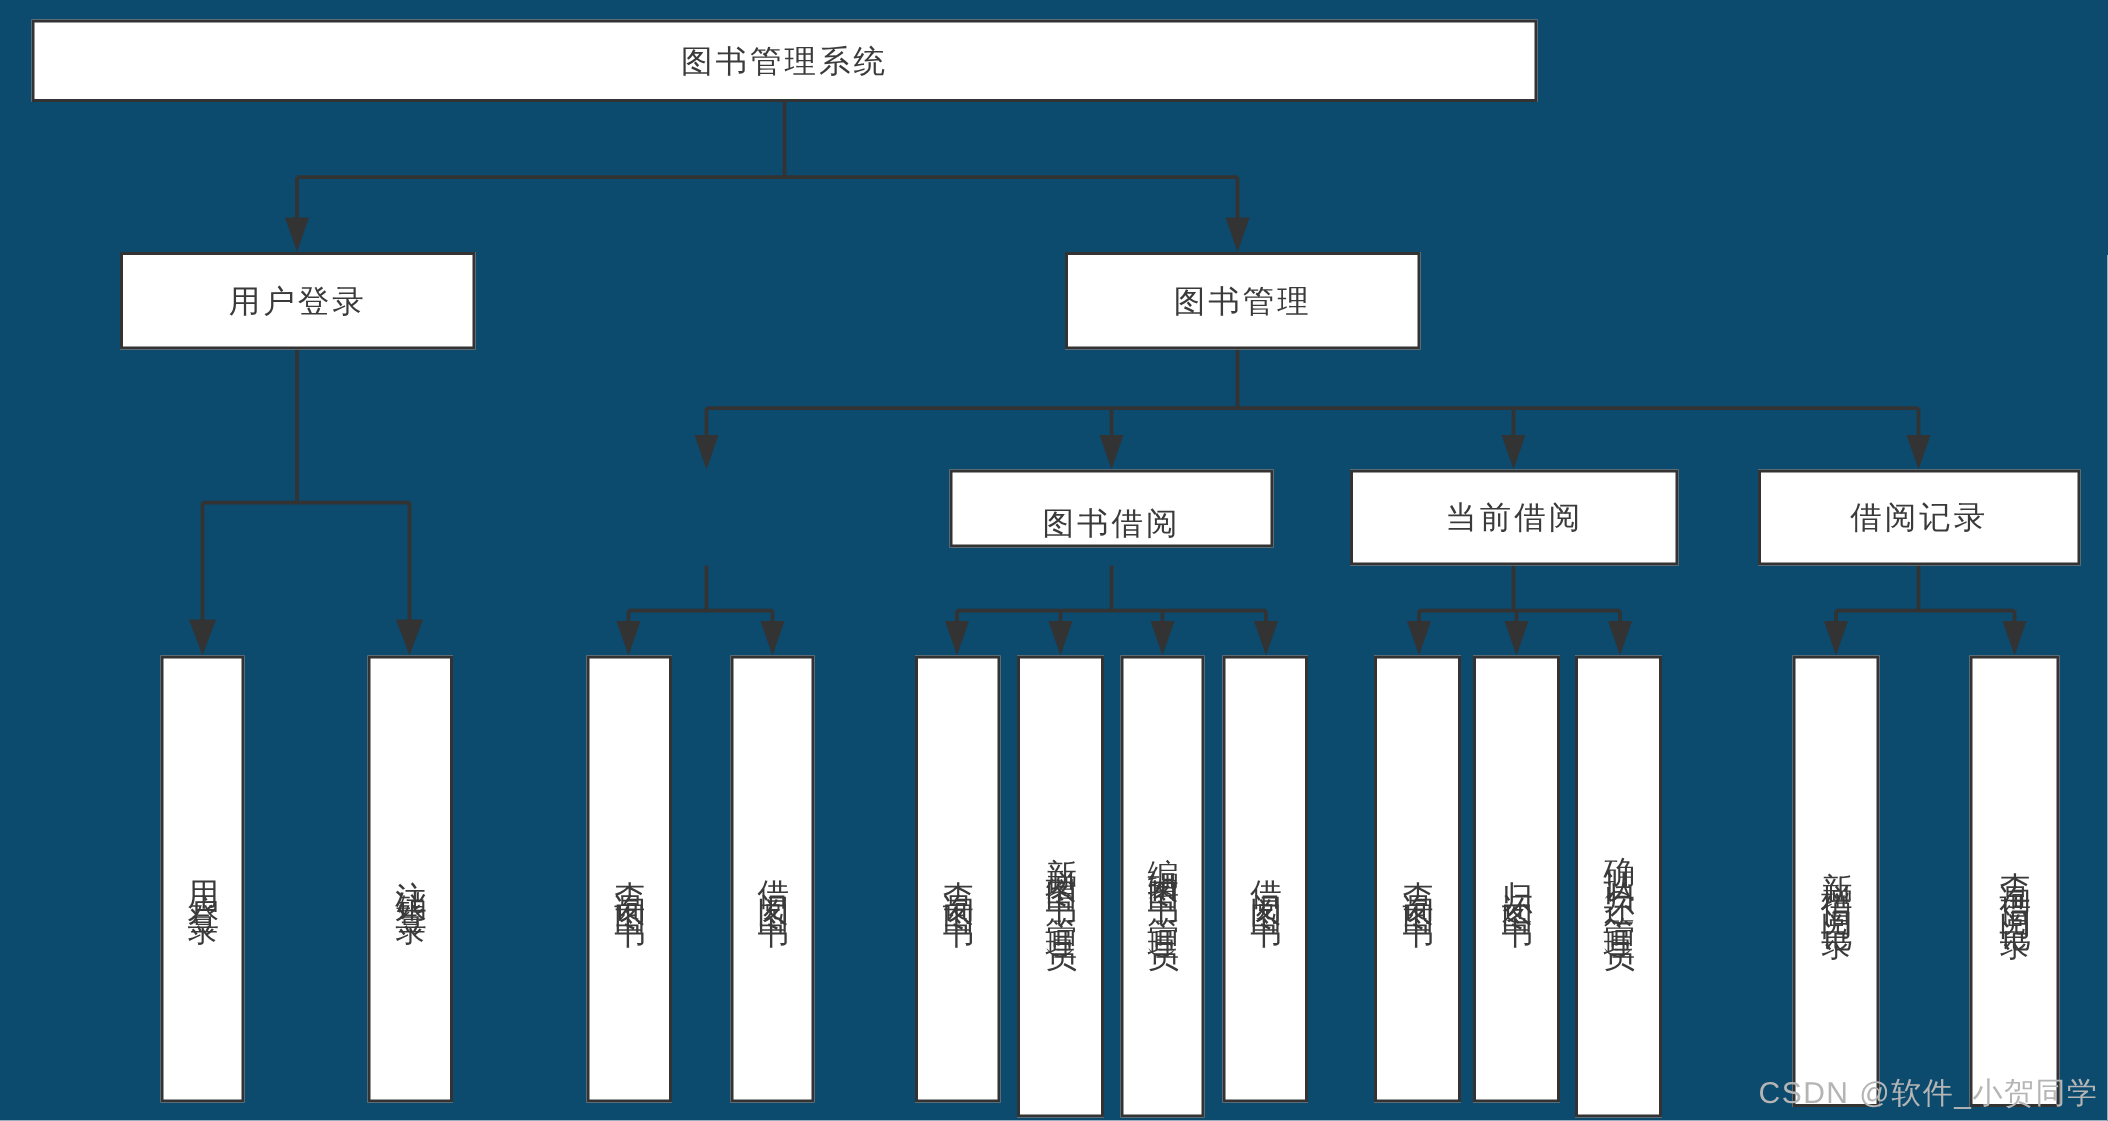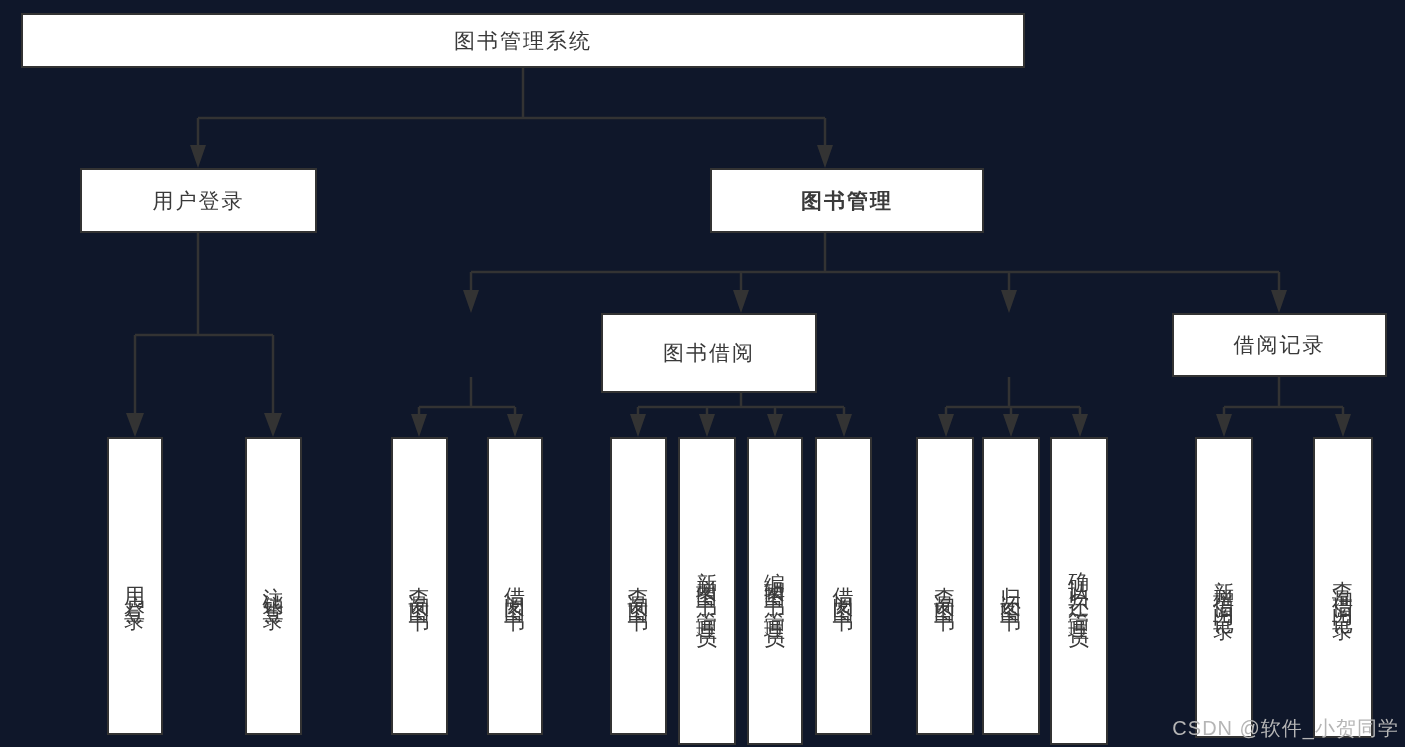--- a/index.html
+++ b/index.html
@@ -4,21 +4,21 @@
 <style>
   html, body {
     margin: 0;
     padding: 0;
     background: #ffffff;
   }
   .canvas {
     position: relative;
     width: 1405px;
     height: 747px;
-    background: #0f172a;
+    background: #0c4a6e;
     font-family: "Liberation Sans", sans-serif;
     overflow: hidden;
   }
   svg.connectors {
     position: absolute;
     left: 0;
     top: 0;
     width: 1405px;
     height: 747px;
   }
@@ -133,26 +133,29 @@
     </g>
   </svg>
 
   <div class="node hnode" style="left:21px; top:13px; width:1004px; height:55px;">
     <span>图书管理系统</span>
   </div>
 
   <div class="node hnode" style="left:80px; top:168px; width:237px; height:65px;">
     <span>用户登录</span>
   </div>
-  <div class="node hnode" style="left:710px; top:168px; width:274px; height:65px;font-weight:bold;">
+  <div class="node hnode" style="left:710px; top:168px; width:237px; height:65px;">
     <span>图书管理</span>
   </div>
 
-  <div class="node hnode" style="left:601px; top:313px; width:216px; height:80px;">
+  <div class="node hnode" style="left:633px; top:313px; width:216px; height:52px;align-items:flex-end;">
     <span>图书借阅</span>
+  </div>
+  <div class="node hnode" style="left:900px; top:313px; width:219px; height:64px;">
+    <span>当前借阅</span>
   </div>
   <div class="node hnode" style="left:1172px; top:313px; width:215px; height:64px;">
     <span>借阅记录</span>
   </div>
 
   <div class="node vnode" style="left:107px; top:437px; width:56px; height:298px;">
     <span>用户登录</span>
   </div>
   <div class="node vnode" style="left:245px; top:437px; width:57px; height:298px;">
     <span>注销登录</span>

